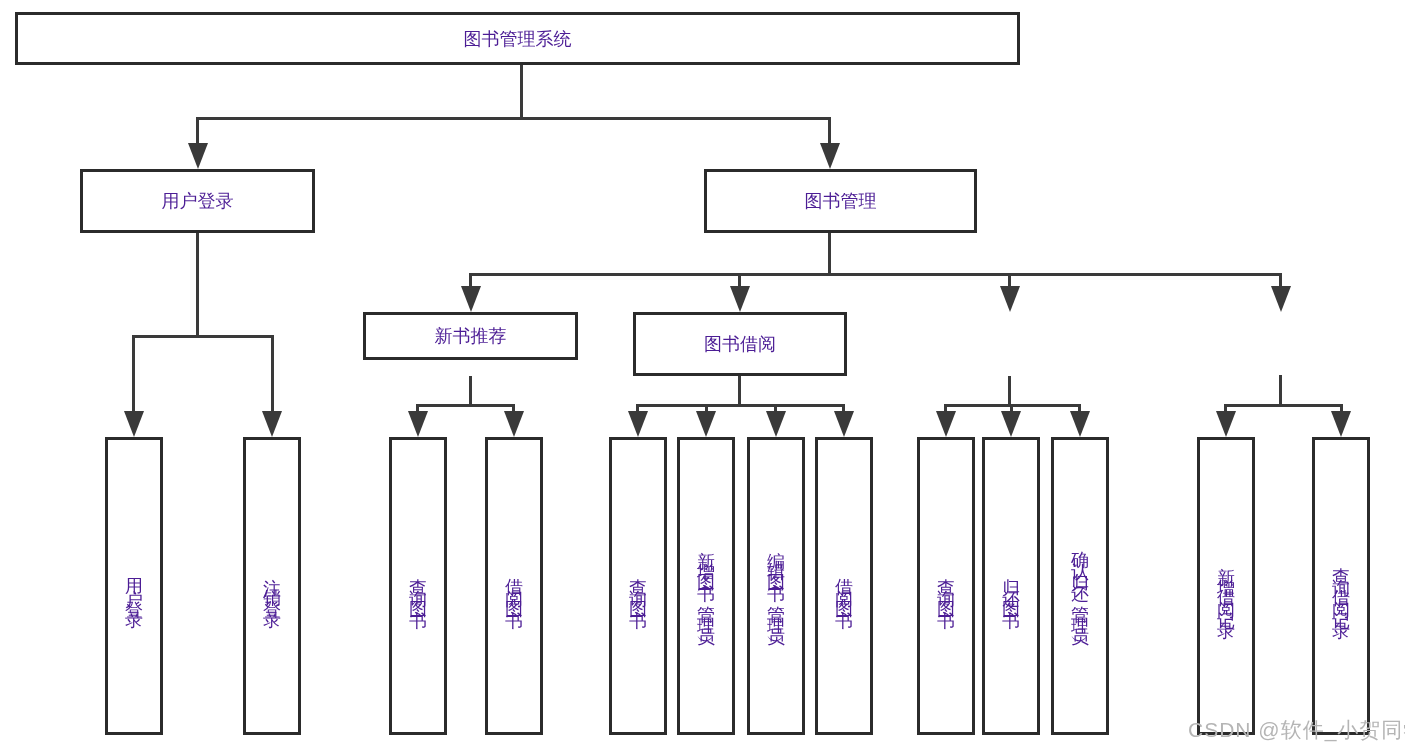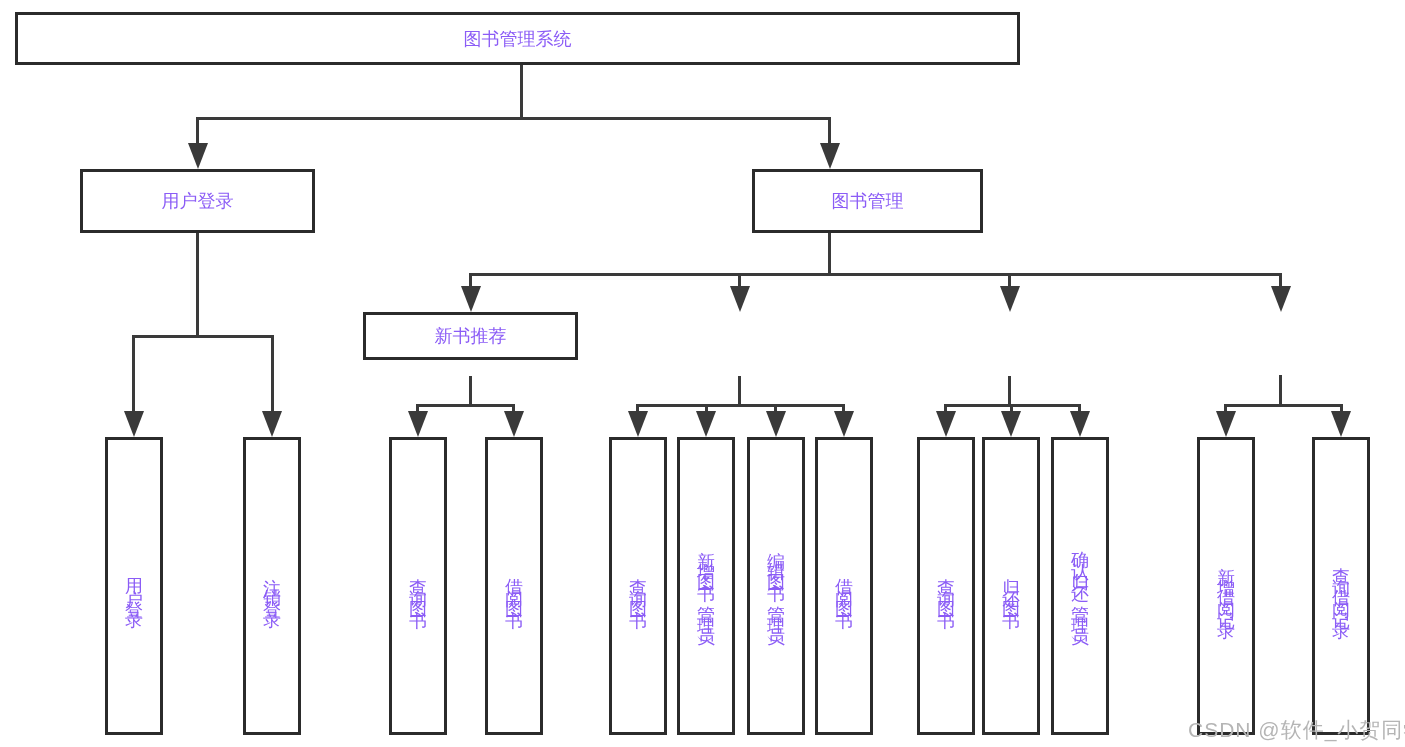--- a/index.html
+++ b/index.html
@@ -4,21 +4,21 @@
 <style>
   html,body{margin:0;padding:0;background:#ffffff;}
   .canvas{
     position:relative;width:1405px;height:747px;background:#ffffff;
     font-family:"Liberation Sans","DejaVu Sans",sans-serif;
     overflow:hidden;
   }
   .node{
     position:absolute;box-sizing:border-box;background:#ffffff;
     border:3px solid #2b2b2b;display:flex;align-items:center;justify-content:center;
-    color:#8b5cf6;font-size:18px;z-index:2;
+    color:#4c1d95;font-size:18px;z-index:2;
   }
   .node .lbl{white-space:nowrap;}
   .node.vert .lbl{
     writing-mode:vertical-rl;text-orientation:mixed;
     letter-spacing:11px;line-height:1;
   }
   .line{position:absolute;background:#3a3a3a;z-index:1;}
   .vline{width:3px;}
   .hline{height:3px;}
   .arrow{
@@ -36,26 +36,29 @@
 
 <div class="canvas">
 
   <div class="node" style="left:15px;top:12px;width:1005px;height:53px">
     <span class="lbl">图书管理系统</span>
   </div>
 
   <div class="node" style="left:80px;top:169px;width:235px;height:64px">
     <span class="lbl">用户登录</span>
   </div>
-  <div class="node" style="left:752px;top:169px;width:231px;height:64px">
+  <div class="node" style="left:704px;top:169px;width:273px;height:64px">
     <span class="lbl">图书管理</span>
   </div>
 
   <div class="node" style="left:363px;top:312px;width:215px;height:48px">
     <span class="lbl">新书推荐</span>
+  </div>
+  <div class="node" style="left:633px;top:312px;width:214px;height:64px">
+    <span class="lbl">图书借阅</span>
   </div>
 
   <div class="node vert" style="left:105px;top:437px;width:58px;height:298px">
     <span class="lbl">用户登录</span>
   </div>
   <div class="node vert" style="left:243px;top:437px;width:58px;height:298px">
     <span class="lbl">注销登录</span>
   </div>
 
   <div class="node vert" style="left:389px;top:437px;width:58px;height:298px">

